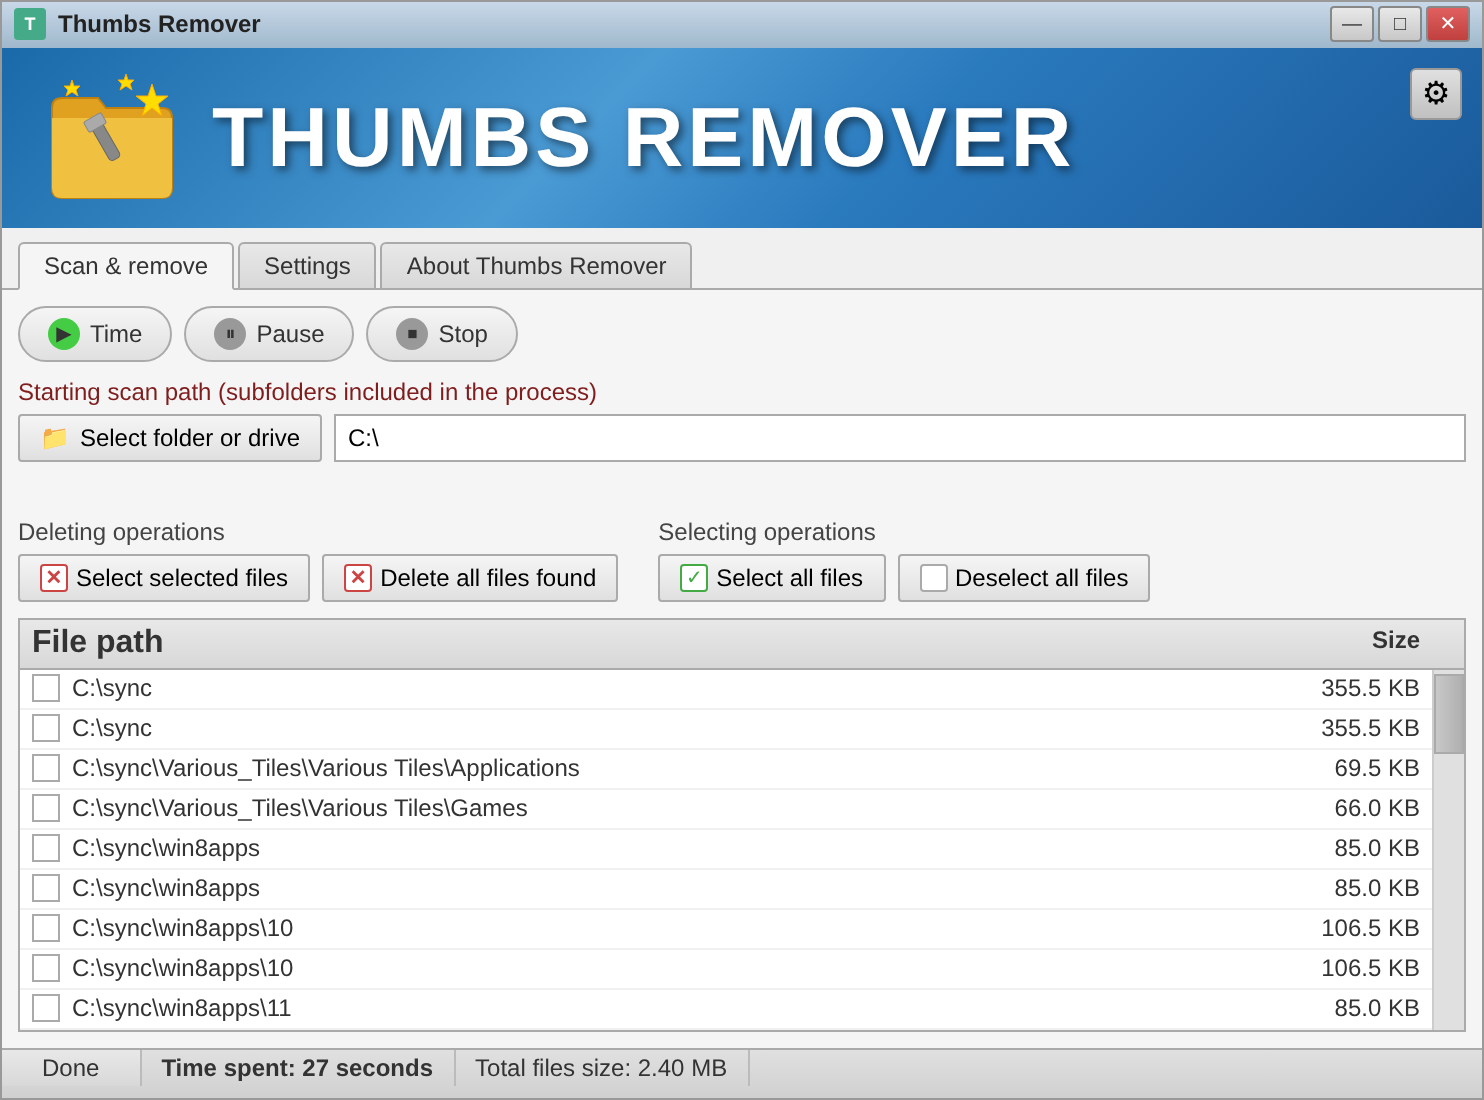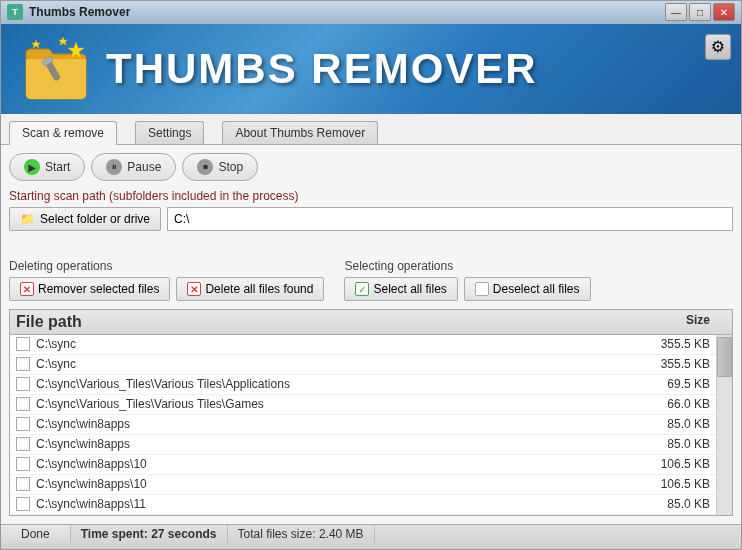--- a/index.html
+++ b/index.html
@@ -129,21 +129,21 @@
       position: relative;
     }
 
     .tab {
       padding: 4px 12px;
       border: 1px solid #aaa;
       border-bottom: none;
       background: linear-gradient(to bottom, #e8e8e8, #d8d8d8);
       cursor: pointer;
       border-radius: 3px 3px 0 0;
-      margin-right: 18px;
+      margin-right: 2px;
       font-size: 12px;
       color: #333;
     }
 
     .tab.active {
       background: #f5f5f5;
       border-bottom: 1px solid #f5f5f5;
       z-index: 1;
       position: relative;
       top: 1px;
@@ -465,21 +465,21 @@
     <div class="tab active">Scan &amp; remove</div>
     <div class="tab">Settings</div>
     <div class="tab">About Thumbs Remover</div>
   </div>
 
   <div class="content-area">
 
     <div class="btn-row">
       <button class="btn">
         <span class="btn-icon green">▶</span>
-        <span>Start</span>
+        <span>Time</span>
       </button>
       <button class="btn">
         <span class="btn-icon gray">⏸</span>
         <span>Pause</span>
       </button>
       <button class="btn">
         <span class="btn-icon gray">⏹</span>
         <span>Stop</span>
       </button>
     </div>
@@ -495,21 +495,21 @@
       </div>
     </div>
 
     <div class="operations-row">
 
       <div class="operations-section">
         <label>Deleting operations</label>
         <div class="ops-btns">
           <button class="op-btn">
             <span class="op-icon-x">✕</span>
-            <span>Remover selected files</span>
+            <span>Select selected files</span>
           </button>
           <button class="op-btn">
             <span class="op-icon-x">✕</span>
             <span>Delete all files found</span>
           </button>
         </div>
       </div>
 
       <div class="operations-section">
         <label>Selecting operations</label>

